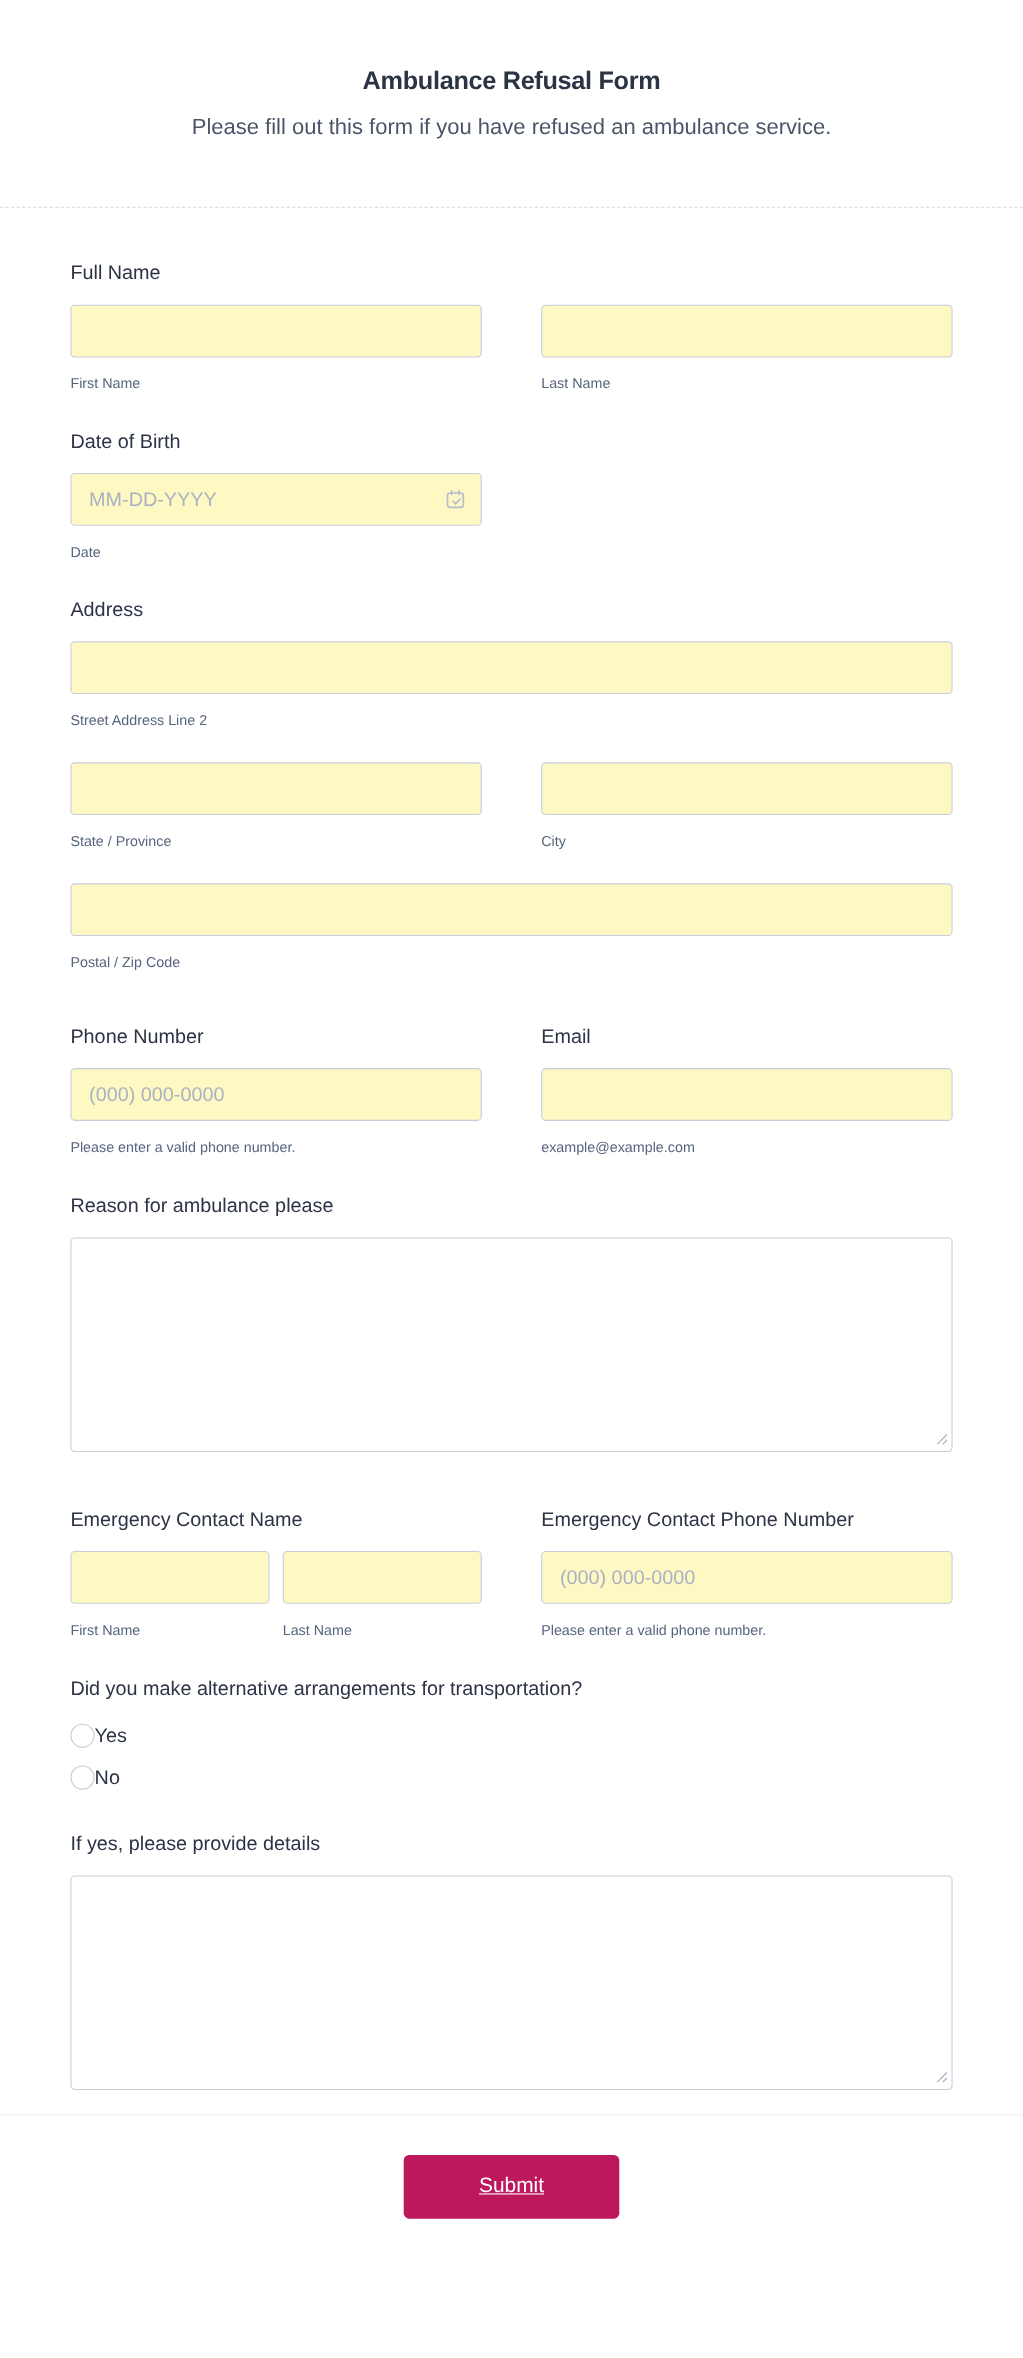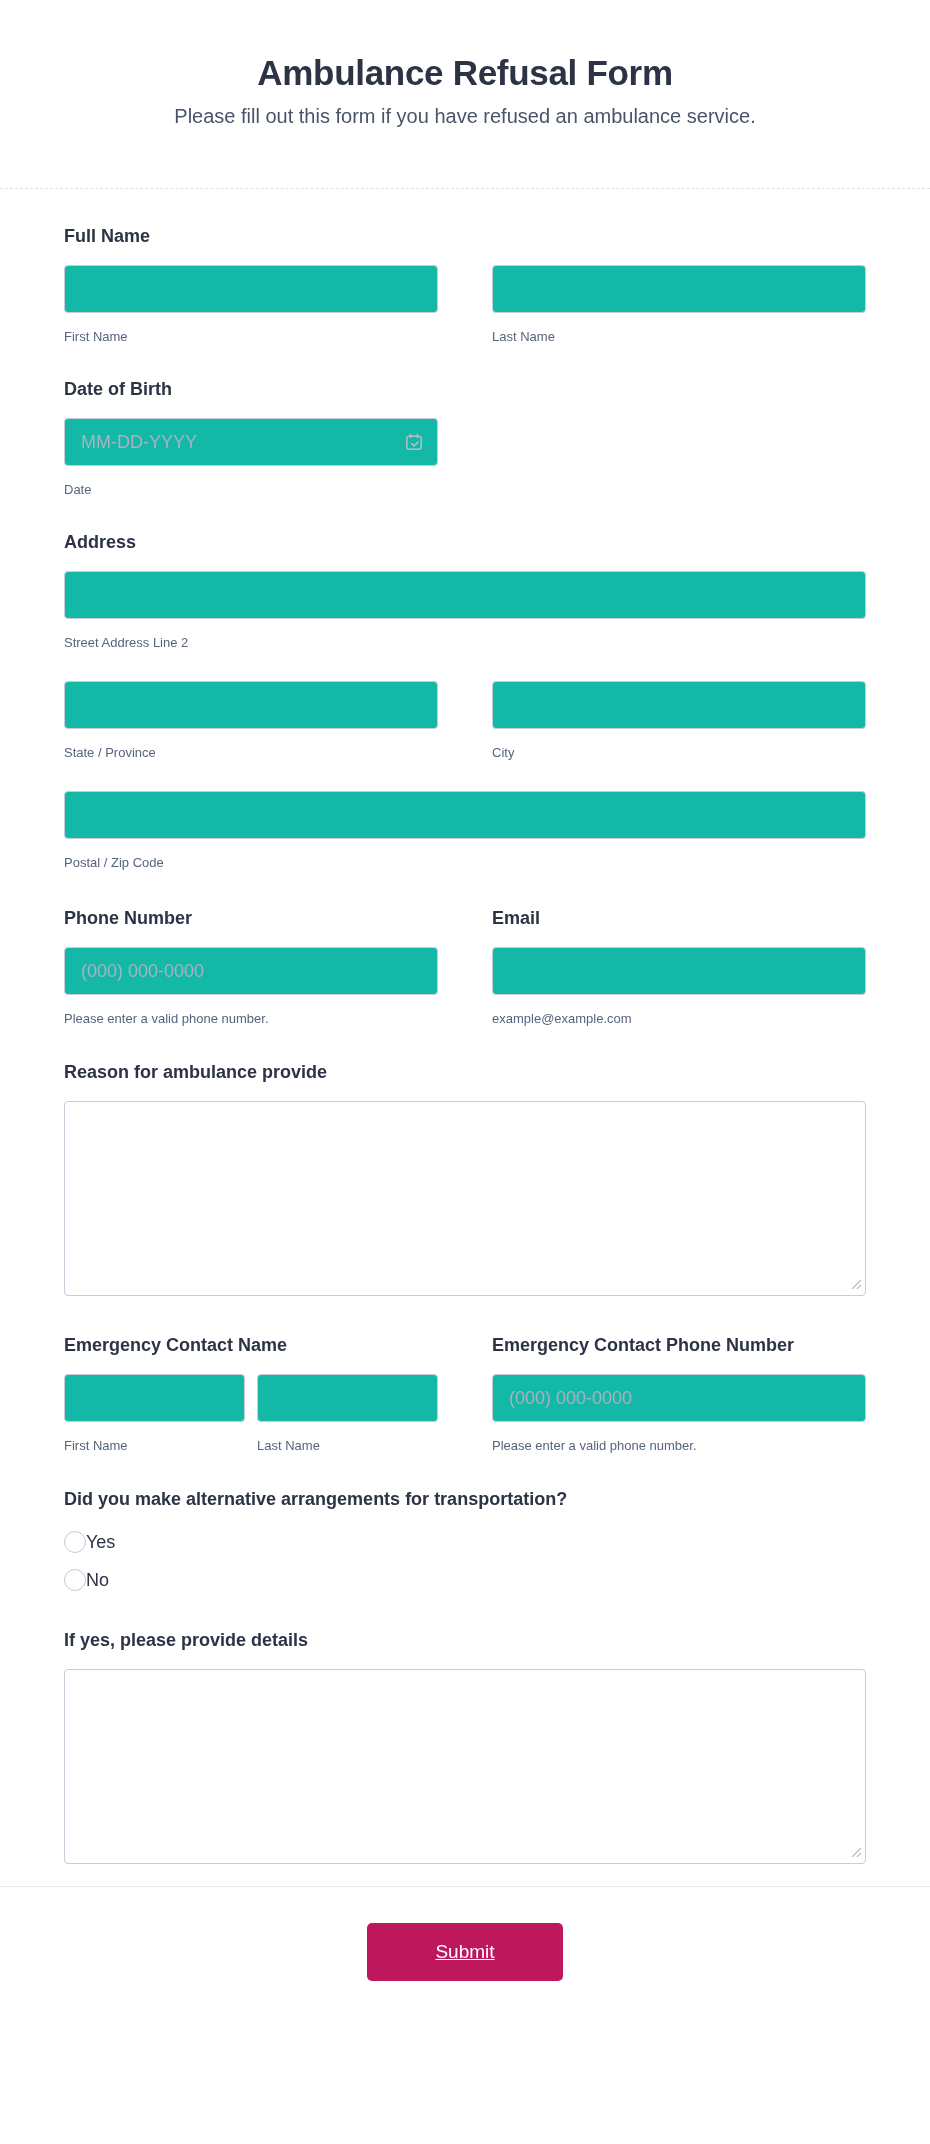--- a/index.html
+++ b/index.html
@@ -18,21 +18,21 @@
   
   .header {
     box-sizing: border-box;
     height: 189px;
     padding-top: 52px;
     text-align: center;
     border-bottom: 1px dashed #DEE1E8;
   }
   .form-title {
     margin: 0;
-    font-size: 35px;
+    font-size: 23px;
     line-height: 42px;
     font-weight: 700;
     color: #2C3345;
     letter-spacing: -0.3px;
   }
   .form-subtitle {
     margin: 10px 0 0;
     font-size: 20px;
     line-height: 24px;
     font-weight: 400;
@@ -45,36 +45,36 @@
   }
   .group { margin-bottom: 37px; }
   .group.mb38 { margin-bottom: 38px; }
   .group.mb40 { margin-bottom: 40px; }
   .group.mb0  { margin-bottom: 0; }
 
   .q-label {
     display: block;
     font-size: 18px;
     line-height: 19px;
-    font-weight: 700;
-    color: #2C3345;
-    margin: 0 0 19px;
+    font-weight: 400;
+    color: #2C3345;
+    margin: 12px 0 19px;
   }
 
   .cols2 { display: flex; gap: 54px; }
   .cols2 > .col { flex: 1; min-width: 0; }
 
   .text-input {
     display: block;
     width: 100%;
     height: 48px;
     box-sizing: border-box;
     border: 1px solid #C7CDDB;
     border-radius: 4px;
-    background: #14b8a6;
+    background: #fef9c3;
     padding: 0 16px;
     font-family: inherit;
     font-size: 18px;
     color: #2C3345;
     outline: none;
   }
   .text-input::placeholder { color: #A9B1C3; opacity: 1; }
 
   .sublabel {
     font-size: 13px;
@@ -251,21 +251,21 @@
       </div>
       <div class="col">
         <label class="q-label">Email</label>
         <input class="text-input" type="text" style="">
         <div class="sublabel">example@example.com</div>
       </div>
     </div>
   </section>
 
   <section class="group mb40">
-    <label class="q-label">Reason for ambulance provide</label>
+    <label class="q-label">Reason for ambulance please</label>
     <div class="textarea-wrap">
       <textarea class="big-textarea" style=""></textarea>
       <svg class="resize-handle" viewBox="0 0 10 10" fill="none">
         <path d="M9 1 L1 9 M9 5.5 L5.5 9" stroke="#AAB0BF" stroke-width="1"></path>
       </svg>
     </div>
   </section>
 
   <section class="group mb38">
     <div class="cols2">

